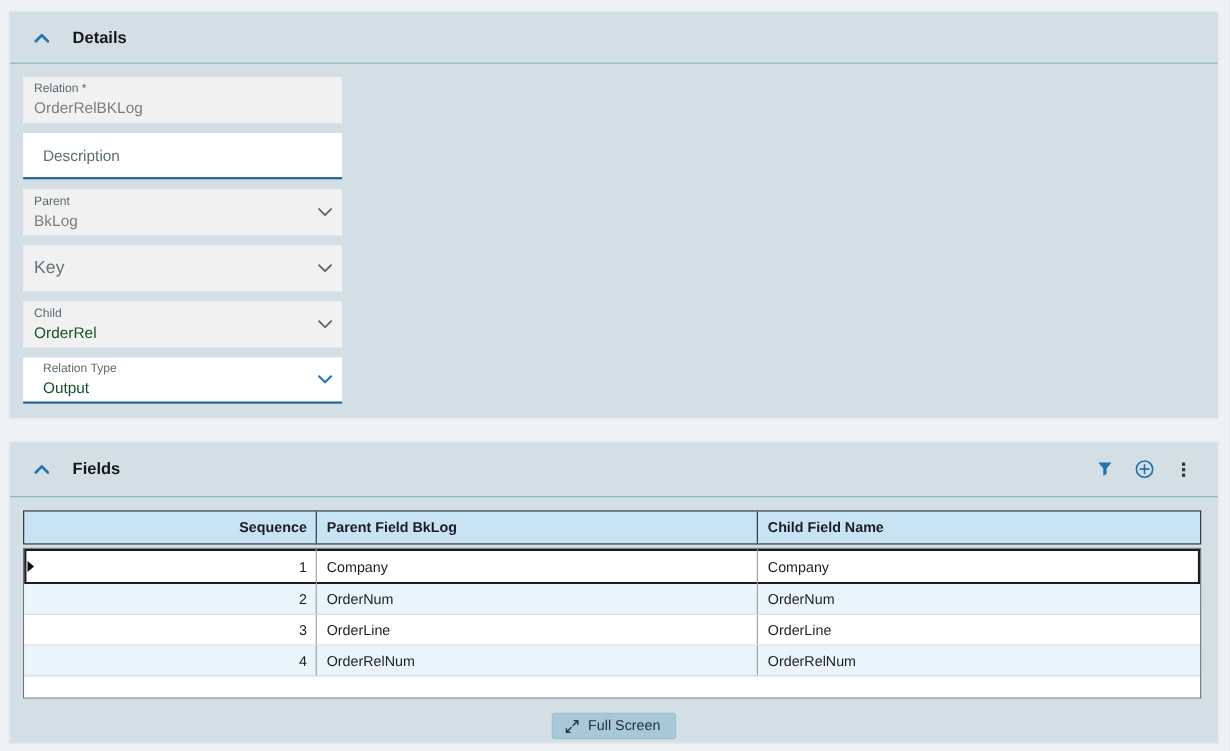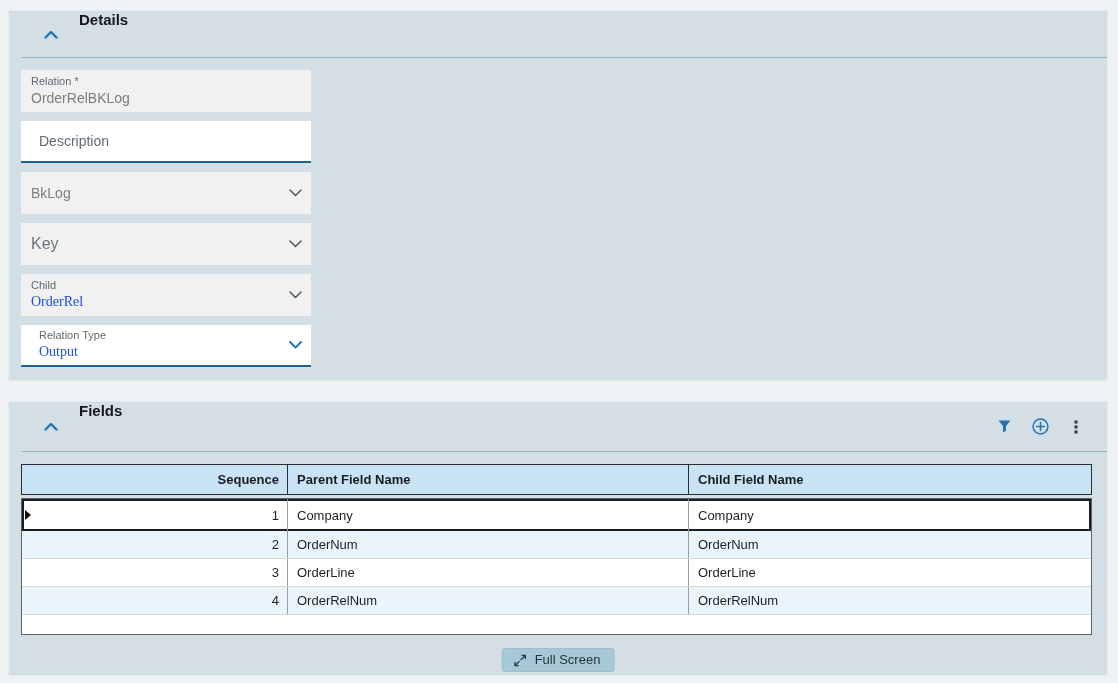--- a/index.html
+++ b/index.html
@@ -12,41 +12,40 @@
   }
   .panel {
     position:absolute; left:8px; width:1100px;
     background:#d3dfe4;
     border:1px solid #e4ecef;
   }
   #details-panel { top:10px; height:371px; }
   #fields-panel  { top:401px; height:275px; }
 
   .panel-header {
-    height:47px; display:flex; 
+    height:47px; display:flex; align-items:center;
     padding:0 16px 0 22px;
     border-bottom:1px solid #8cb2c1;
-    margin-left:13px;
   }
   .chev-btn { display:flex; align-items:center; margin-right:21px; cursor:pointer; }
   .panel-title { font-size:15px; font-weight:bold; color:#15151d; }
 
   .details-body { padding:12px 0 0 12px; }
   .field {
     position:relative; width:290px; height:42px;
     margin-bottom:9px; padding:4px 30px 4px 10px;
     display:flex; flex-direction:column; justify-content:center;
   }
   .field-gray  { background:#f0f1f0; }
   .field-white { background:#ffffff; border-bottom:2px solid #1f6396;padding-left:18px; }
   .f-label { font-size:11px; color:#5d6a72; line-height:1.35; }
   .f-label-lg { font-size:16px; color:#68737a; }
   .f-value { font-size:14px; line-height:1.35; }
   .val-muted { color:#7d7d7d; }
-  .val-dark  { color:#1d4ed8;font-family:Liberation Serif, serif; }
+  .val-dark  { color:#14532d; }
   .desc-input {
     border:none; outline:none; background:transparent; width:100%;
     font-family:"Liberation Sans", sans-serif; font-size:14px; color:#333;
   }
   .desc-input::placeholder { color:#5f6b72; opacity:1; }
   .dd-chev { position:absolute; right:9px; top:50%; transform:translateY(-50%); display:flex; }
 
   .fp-toolbar { margin-left:auto; display:flex; align-items:center; gap:6px; }
   .icon-btn {
     width:30px; height:30px; display:flex; align-items:center; justify-content:center;
@@ -111,20 +110,21 @@
     <div class="field field-gray">
       <span class="f-label">Relation *</span>
       <span class="f-value val-muted">OrderRelBKLog</span>
     </div>
 
     <div class="field field-white">
       <input class="desc-input" type="text" placeholder="Description" style="">
     </div>
 
     <div class="field field-gray">
+      <span class="f-label">Parent</span>
       <span class="f-value val-muted">BkLog</span>
       <span class="dd-chev">
         <svg width="13" height="8" viewBox="0 0 13 8">
             <polyline points="1,1 6.5,6.5 12,1" fill="none" stroke="#5c5c60" stroke-width="1.6" stroke-linecap="round" stroke-linejoin="round"></polyline>
           </svg>
       </span>
     </div>
 
     <div class="field field-gray">
       <span class="f-label-lg">Key</span>
@@ -193,21 +193,21 @@
             <rect x="0.5" y="10.5" width="3" height="3" fill="#35353b"></rect>
           </svg>
         </span>
       </button>
     </div>
   </div>
 
   <div class="grid">
     <div class="grid-header">
       <div class="gh-cell col-seq sep-dark">Sequence</div>
-      <div class="gh-cell col-parent sep-dark">Parent Field Name</div>
+      <div class="gh-cell col-parent sep-dark">Parent Field BkLog</div>
       <div class="gh-cell col-child">Child Field Name</div>
     </div>
 
     <div class="grid-body">
       <div class="grow selected">
         <span class="row-marker"></span>
         <div class="gcell col-seq sep-gray">1</div>
         <div class="gcell col-parent sep-gray">Company</div>
         <div class="gcell col-child">Company</div>
       </div>

